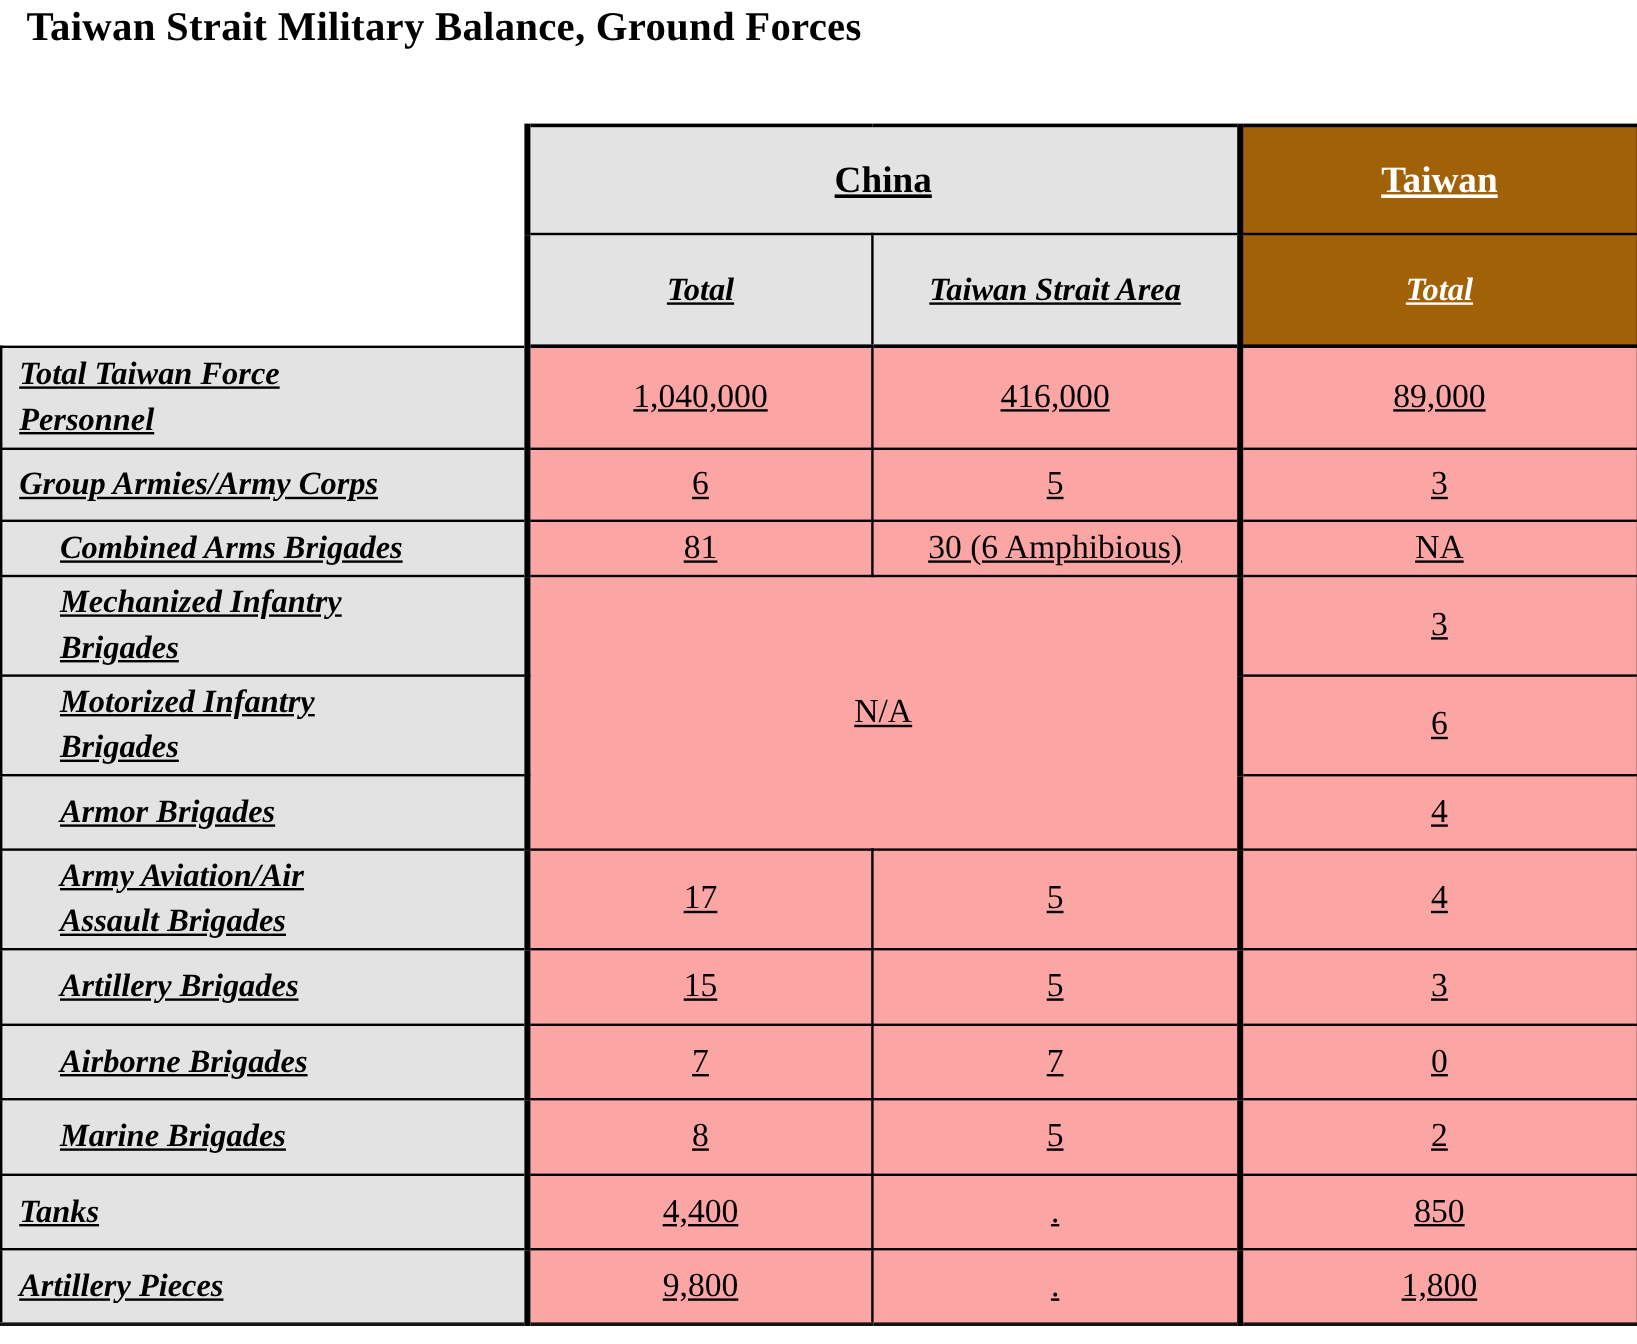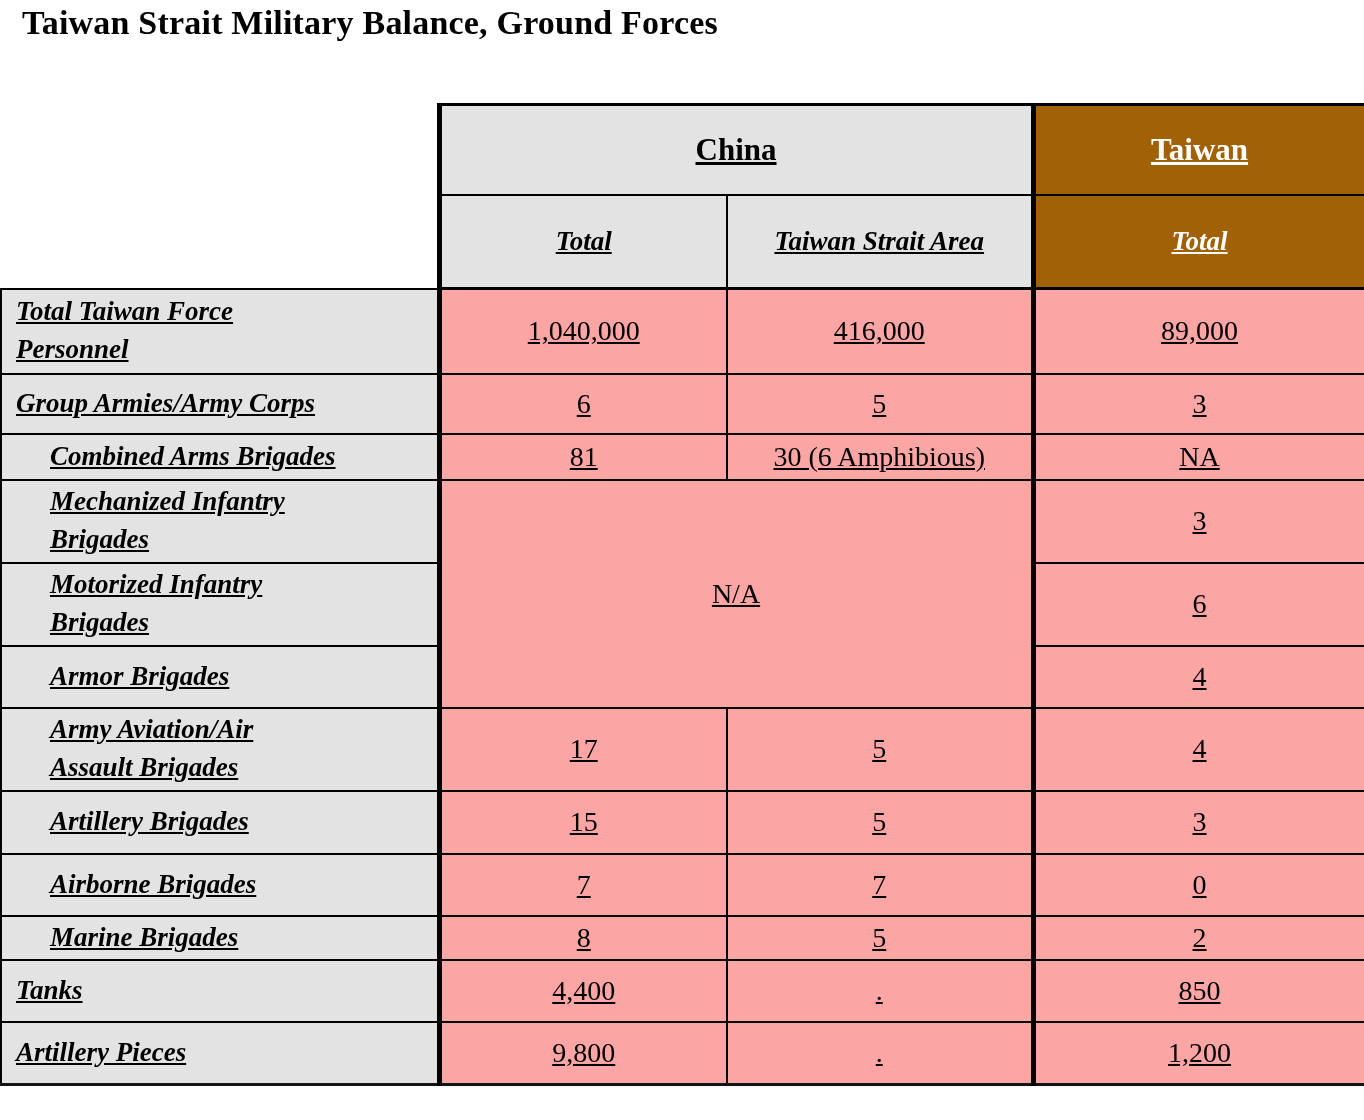--- a/index.html
+++ b/index.html
@@ -163,34 +163,34 @@
     <td class="c val bl-thick br-outer">3</td>
   </tr>
 
   <tr style="height:62px">
     <td class="c lbl indent bl-outer">Airborne Brigades</td>
     <td class="c val bl-thick">7</td>
     <td class="c val">7</td>
     <td class="c val bl-thick br-outer">0</td>
   </tr>
 
-  <tr style="height:44px">
+  <tr style="height:63px">
     <td class="c lbl indent bl-outer">Marine Brigades</td>
     <td class="c val bl-thick">8</td>
     <td class="c val">5</td>
     <td class="c val bl-thick br-outer">2</td>
   </tr>
 
   <tr style="height:62px">
     <td class="c lbl bl-outer">Tanks</td>
     <td class="c val bl-thick">4,400</td>
     <td class="c val">.</td>
     <td class="c val bl-thick br-outer">850</td>
   </tr>
 
   <tr style="height:63px">
     <td class="c lbl bl-outer bb-outer">Artillery Pieces</td>
     <td class="c val bl-thick bb-outer">9,800</td>
     <td class="c val bb-outer">.</td>
-    <td class="c val bl-thick br-outer bb-outer">1,200</td>
+    <td class="c val bl-thick br-outer bb-outer">1,800</td>
   </tr>
 </tbody>
   </table>
 
 </body></html>

